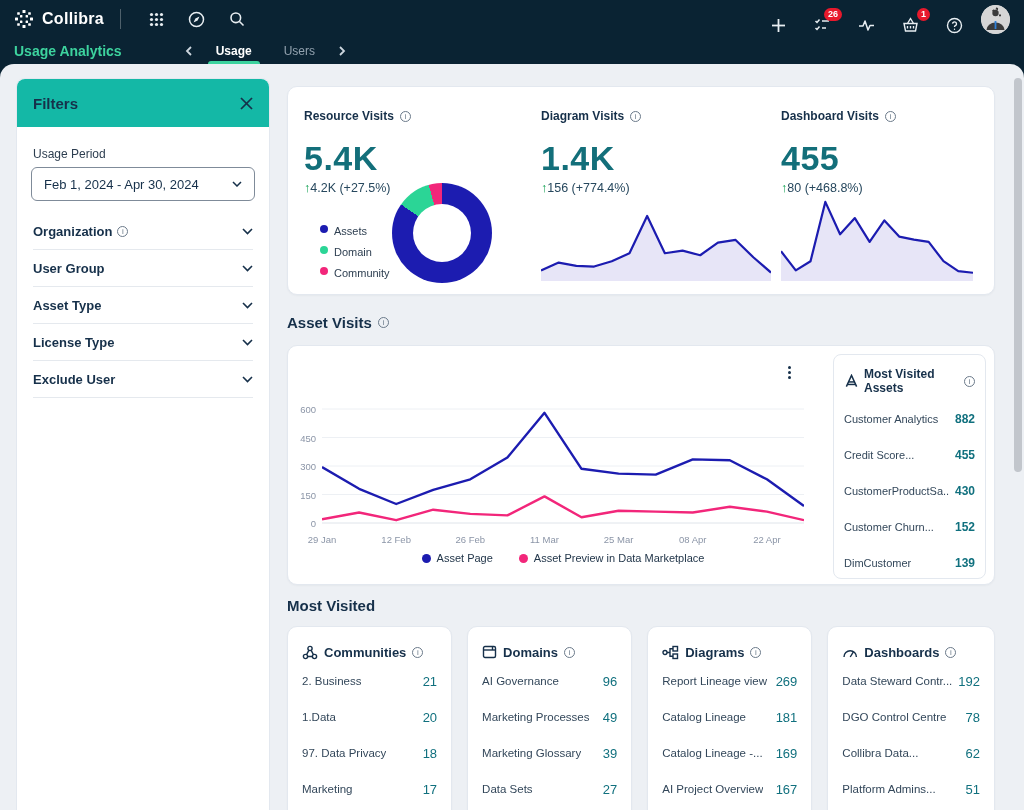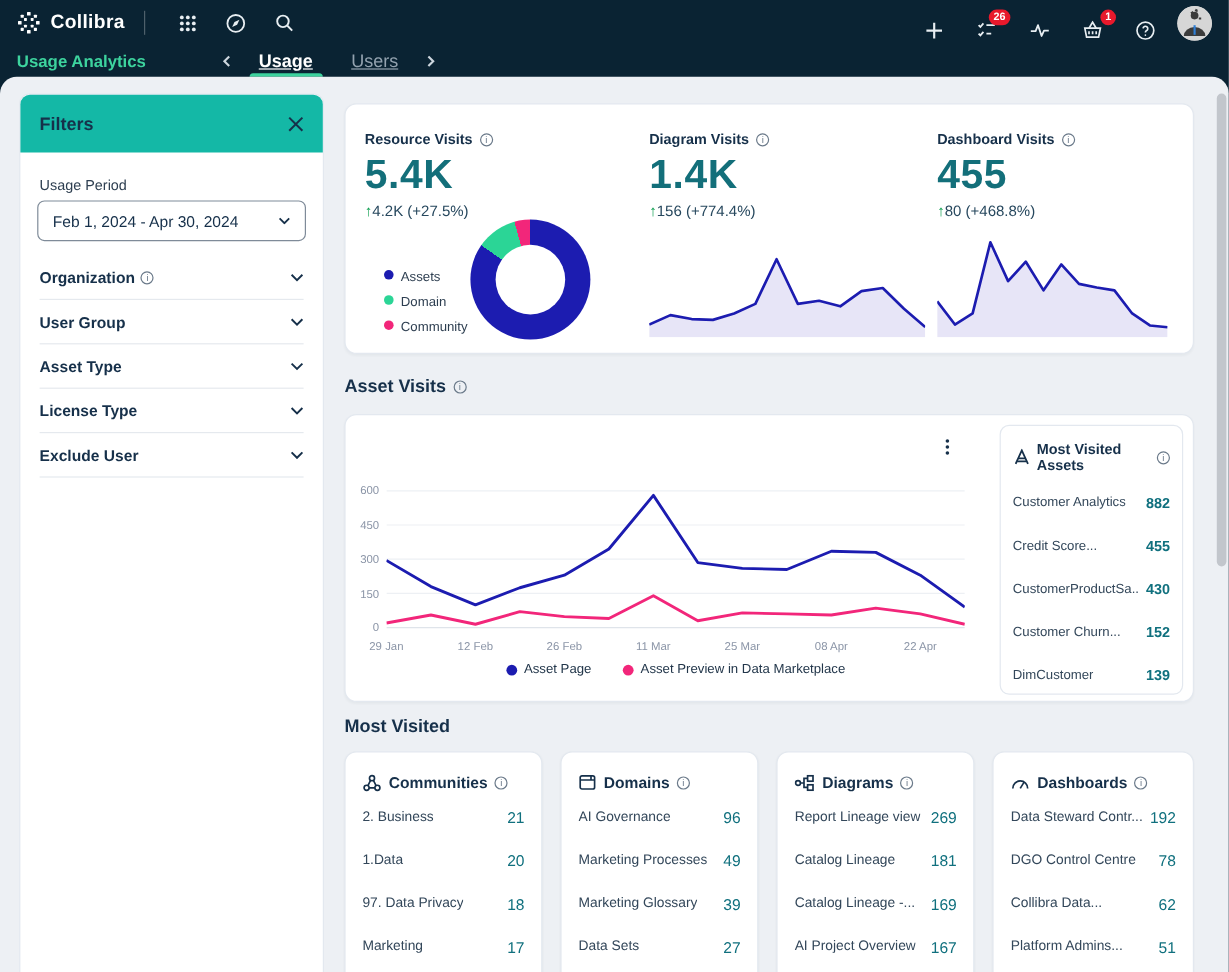--- a/index.html
+++ b/index.html
@@ -14,21 +14,21 @@
   .nav-ic { width:40px; height:30px; display:flex; align-items:center; justify-content:center; color:#e8eef2; cursor:pointer; }
   .top-right { margin-left:auto; display:flex; align-items:center; gap:10px; }
   .top-right .nav-ic { position:relative; width:34px;margin-top:13px; }
   .badge { position:absolute; top:-3px; right:-3px; background:#e8192c; color:#fff; border-radius:8px; font-size:9px; font-weight:bold; padding:1px 4px; line-height:11px; }
   .avatar { width:29px; height:29px; border-radius:50%; background:#d6d6d6; overflow:hidden; display:flex; align-items:center; justify-content:center; cursor:pointer; }
 
   
   .subnav { height:26px; display:flex; align-items:center; padding:0 14px; color:#fff; }
   .subnav-title { font-size:14px; font-weight:bold; color:#3dd39e; margin-right:56px; }
   .tab-chev { color:#cdd6de; width:22px; display:flex; justify-content:center; cursor:pointer; }
-  .tab { position:relative; font-size:15px; padding:0 16px; height:26px; display:flex; align-items:center; cursor:pointer; color:#93a2af;text-decoration:underline; }
+  .tab { position:relative; font-size:12px; padding:0 16px; height:26px; display:flex; align-items:center; cursor:pointer; color:#93a2af; }
   .tab.active { color:#fff; font-weight:bold; }
   .tab.active::after { content:""; position:absolute; left:8px; right:8px; bottom:0; height:3px; border-radius:3px 3px 0 0; background:#3dd39e; }
 
   
   .page { position:absolute; top:64px; left:0; right:0; bottom:0; background:#edf0f4; border-radius:14px 14px 0 0; overflow:hidden; }
   .card { background:#fff; border:1px solid #e3e8ef; border-radius:10px; box-shadow:0 1px 2px rgba(20,40,60,.04); }
 
   
   .filters { position:absolute; left:16px; top:14px; width:254px; bottom:-2px; background:#fff; border:1px solid #e3e8ef; border-radius:8px 8px 0 0; }
   .filters-head { height:48px; background:#14b8a6; border-radius:8px 8px 0 0; display:flex; align-items:center; justify-content:space-between; padding:0 16px; }
@@ -40,21 +40,21 @@
   .fsection { height:37px; margin:0 16px; display:flex; align-items:center; justify-content:space-between; border-bottom:1px solid #e5e9ee; cursor:pointer; }
   .fsection .lbl { font-size:13px; font-weight:bold; color:#16304a; display:flex; align-items:center; gap:5px; }
 
   
   .info { display:inline-flex; width:11px; height:11px; border:1px solid #6b7a8a; border-radius:50%; color:#6b7a8a; font-size:8px; align-items:center; justify-content:center; font-weight:normal; cursor:pointer; flex:none; }
 
   
   .stats-card { position:absolute; left:287px; top:22px; width:708px; height:209px; }
   .stat { position:absolute; top:22px; }
   .stat-label { font-size:12px; font-weight:bold; color:#16304a; display:flex; align-items:center; gap:6px; }
-  .stat-value { font-size:34px; font-weight:bold; color:#136f7a; margin-top:4px; letter-spacing:.5px; }
+  .stat-value { font-size:34px; font-weight:bold; color:#136f7a; margin-top:16px; letter-spacing:.5px; }
   .stat-delta { font-size:12.5px; color:#27485e; margin-top:3px; }
   .up-arrow { color:#11a052; font-weight:bold; }
   .donut { position:absolute; left:104px; top:96px; width:100px; height:100px; border-radius:50%; }
   .donut::after { content:""; position:absolute; left:21px; top:21px; width:58px; height:58px; background:#fff; border-radius:50%; }
   .donut-legend { position:absolute; left:32px; top:138px; }
   .dleg-item { display:flex; gap:6px; font-size:11px; color:#2d3e50; height:21px; cursor:pointer; }
   .dot { width:8px; height:8px; border-radius:50%; flex:none; }
   .spark { position:absolute; }
   .spark svg { width:100%; height:100%; display:block; }
 

